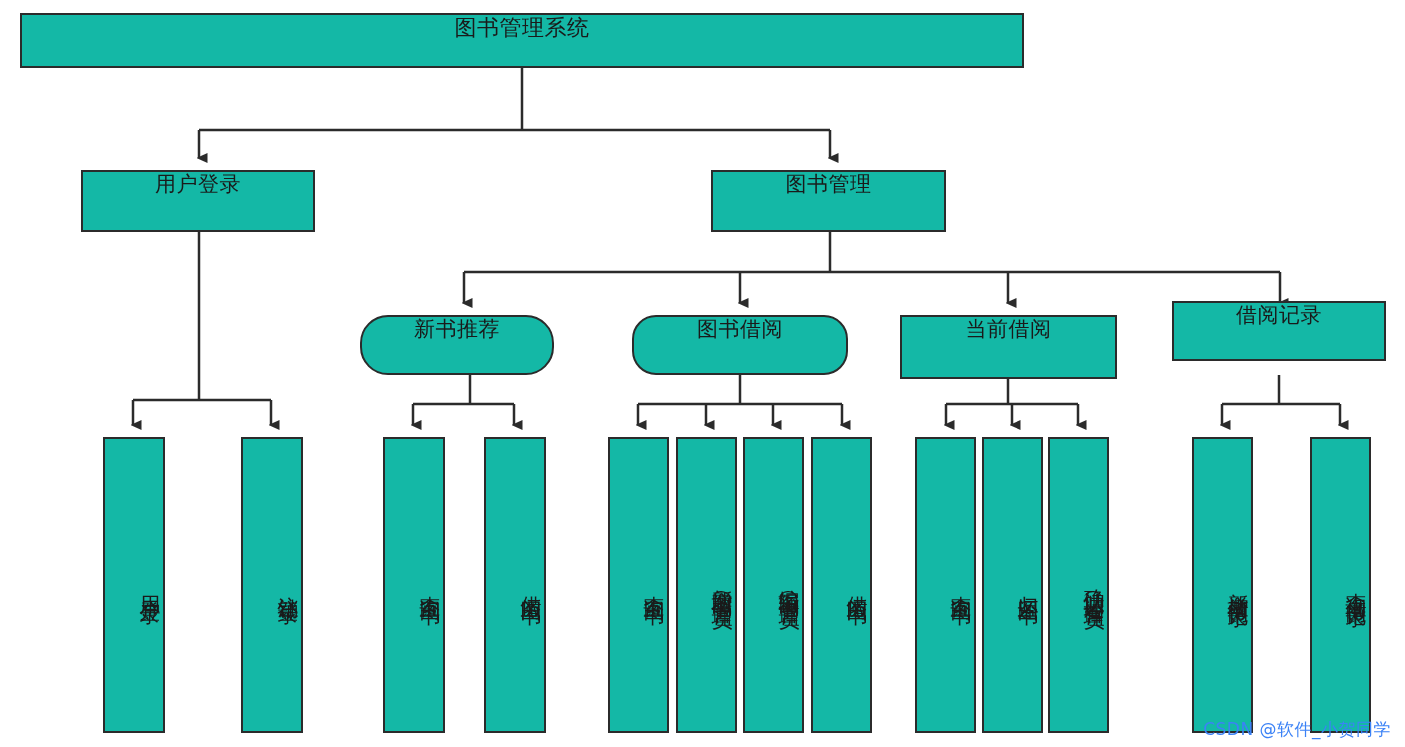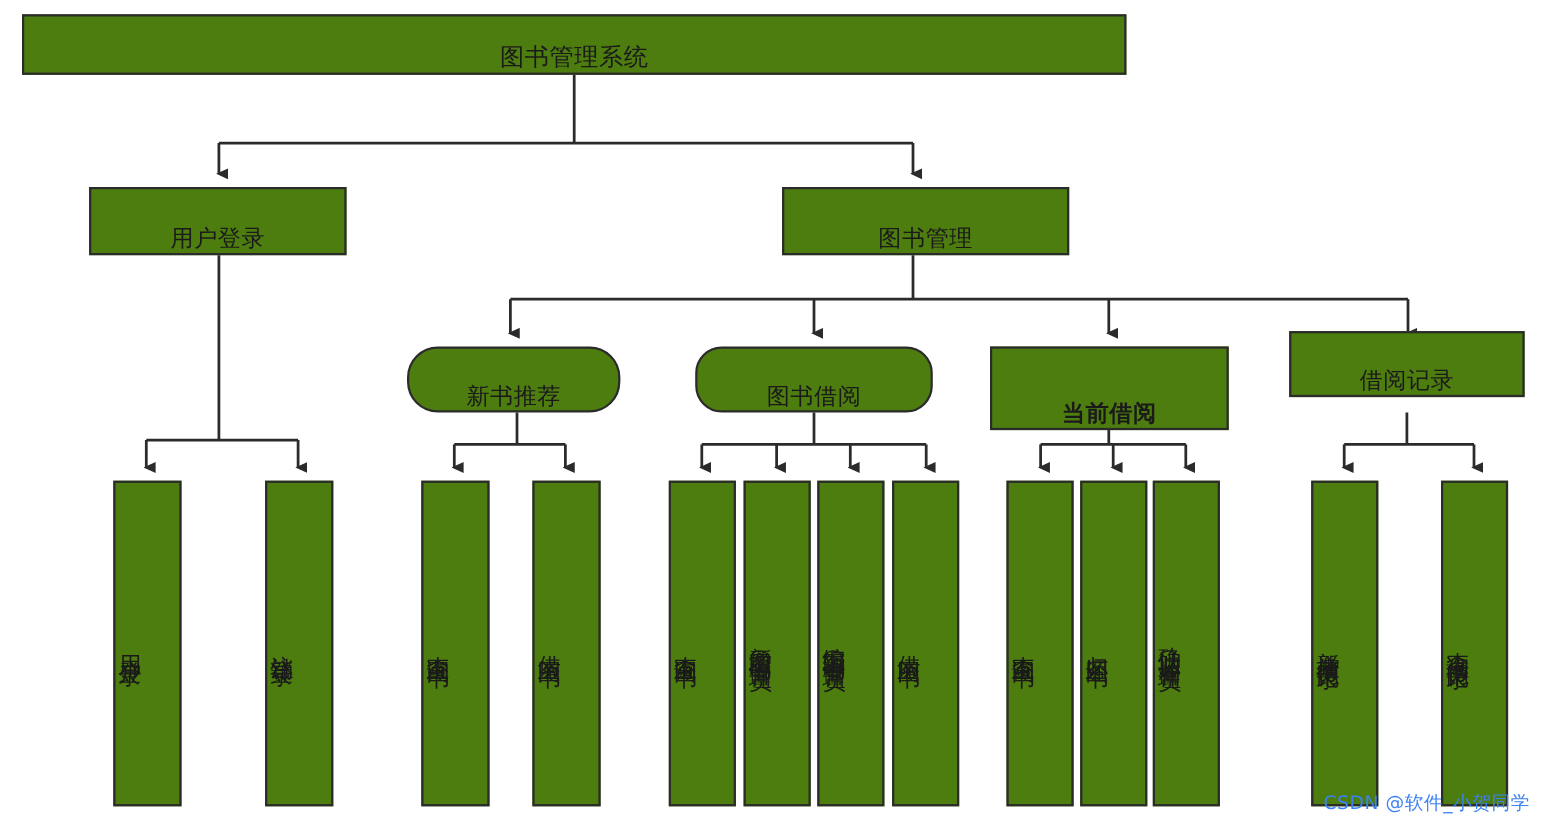--- a/index.html
+++ b/index.html
@@ -10,24 +10,24 @@
     font-family:"DejaVu Sans","Liberation Sans",sans-serif;
     overflow:hidden;
   }
   #canvas{position:relative;width:1405px;height:747px;}
 
   svg.lines{position:absolute;left:0;top:0;width:1405px;height:747px;pointer-events:none;}
 
   .node{
     position:absolute;
     box-sizing:border-box;
-    background:#4d7c0f;
+    background:#14b8a6;
     border:2.5px solid #2b2b2b;
     display:flex;
-    align-items:flex-end;
+    align-items:flex-start;
     justify-content:center;
     color:#1a1a1a;
   }
   .node .label{
     display:block;
     text-align:center;
     line-height:1.18;
     letter-spacing:0.5px;
   }
   
@@ -115,31 +115,31 @@
     </g>
   </svg>
 
   <div class="node h-node root" style="left:20px;top:13px;width:1004px;height:55px;">
     <span class="label">图书管理系统</span>
   </div>
 
   <div class="node h-node" style="left:81px;top:170px;width:234px;height:62px;">
     <span class="label">用户登录</span>
   </div>
-  <div class="node h-node" style="left:711px;top:170px;width:261px;height:62px;">
+  <div class="node h-node" style="left:711px;top:170px;width:235px;height:62px;">
     <span class="label">图书管理</span>
   </div>
 
-  <div class="node h-node" style="left:370px;top:315px;width:194px;height:60px;border-radius:28px;">
+  <div class="node h-node" style="left:360px;top:315px;width:194px;height:60px;border-radius:28px;">
     <span class="label">新书推荐</span>
   </div>
   <div class="node h-node" style="left:632px;top:315px;width:216px;height:60px;border-radius:24px;">
     <span class="label">图书借阅</span>
   </div>
-  <div class="node h-node" style="left:900px;top:315px;width:217px;height:76px;font-weight:bold;">
+  <div class="node h-node" style="left:900px;top:315px;width:217px;height:64px;">
     <span class="label">当前借阅</span>
   </div>
   <div class="node h-node" style="left:1172px;top:301px;width:214px;height:60px;">
     <span class="label">借阅记录</span>
   </div>
 
   <div class="node v-node" style="left:103px;top:437px;width:62px;height:296px;">
     <span class="label">用户登录</span>
   </div>
   <div class="node v-node" style="left:241px;top:437px;width:62px;height:296px;">

